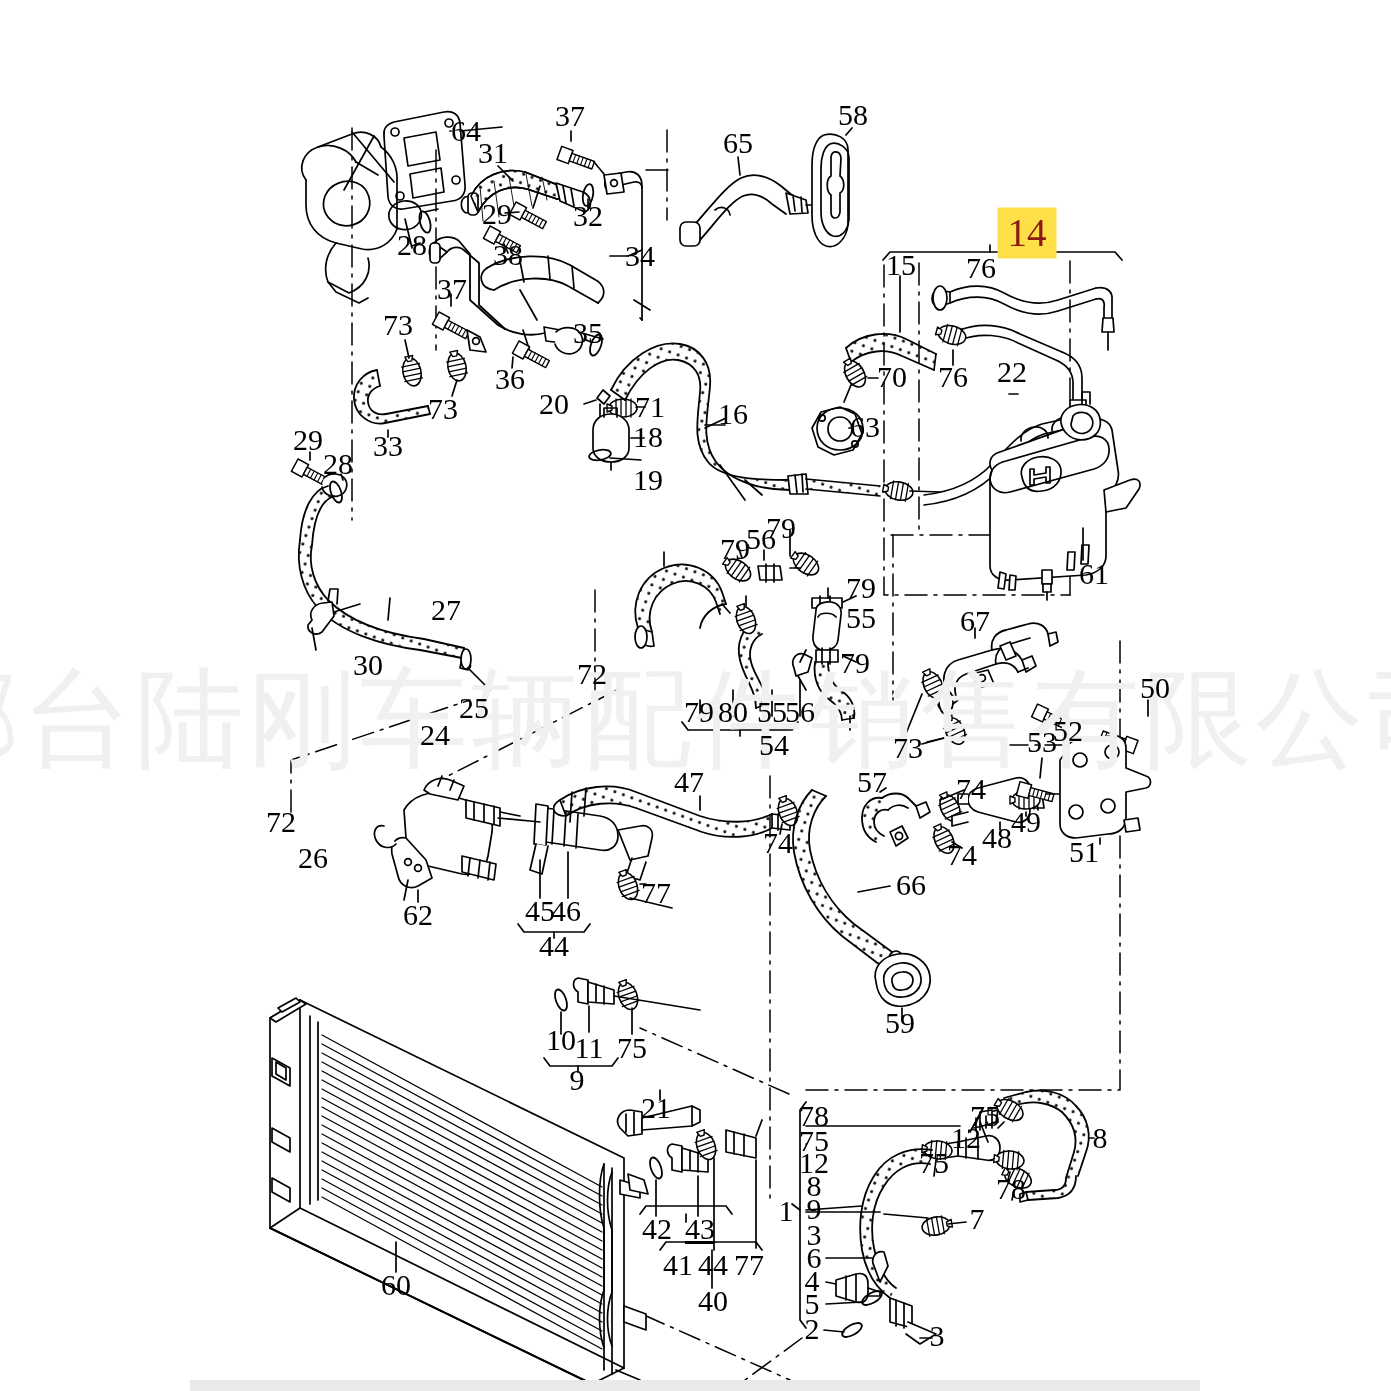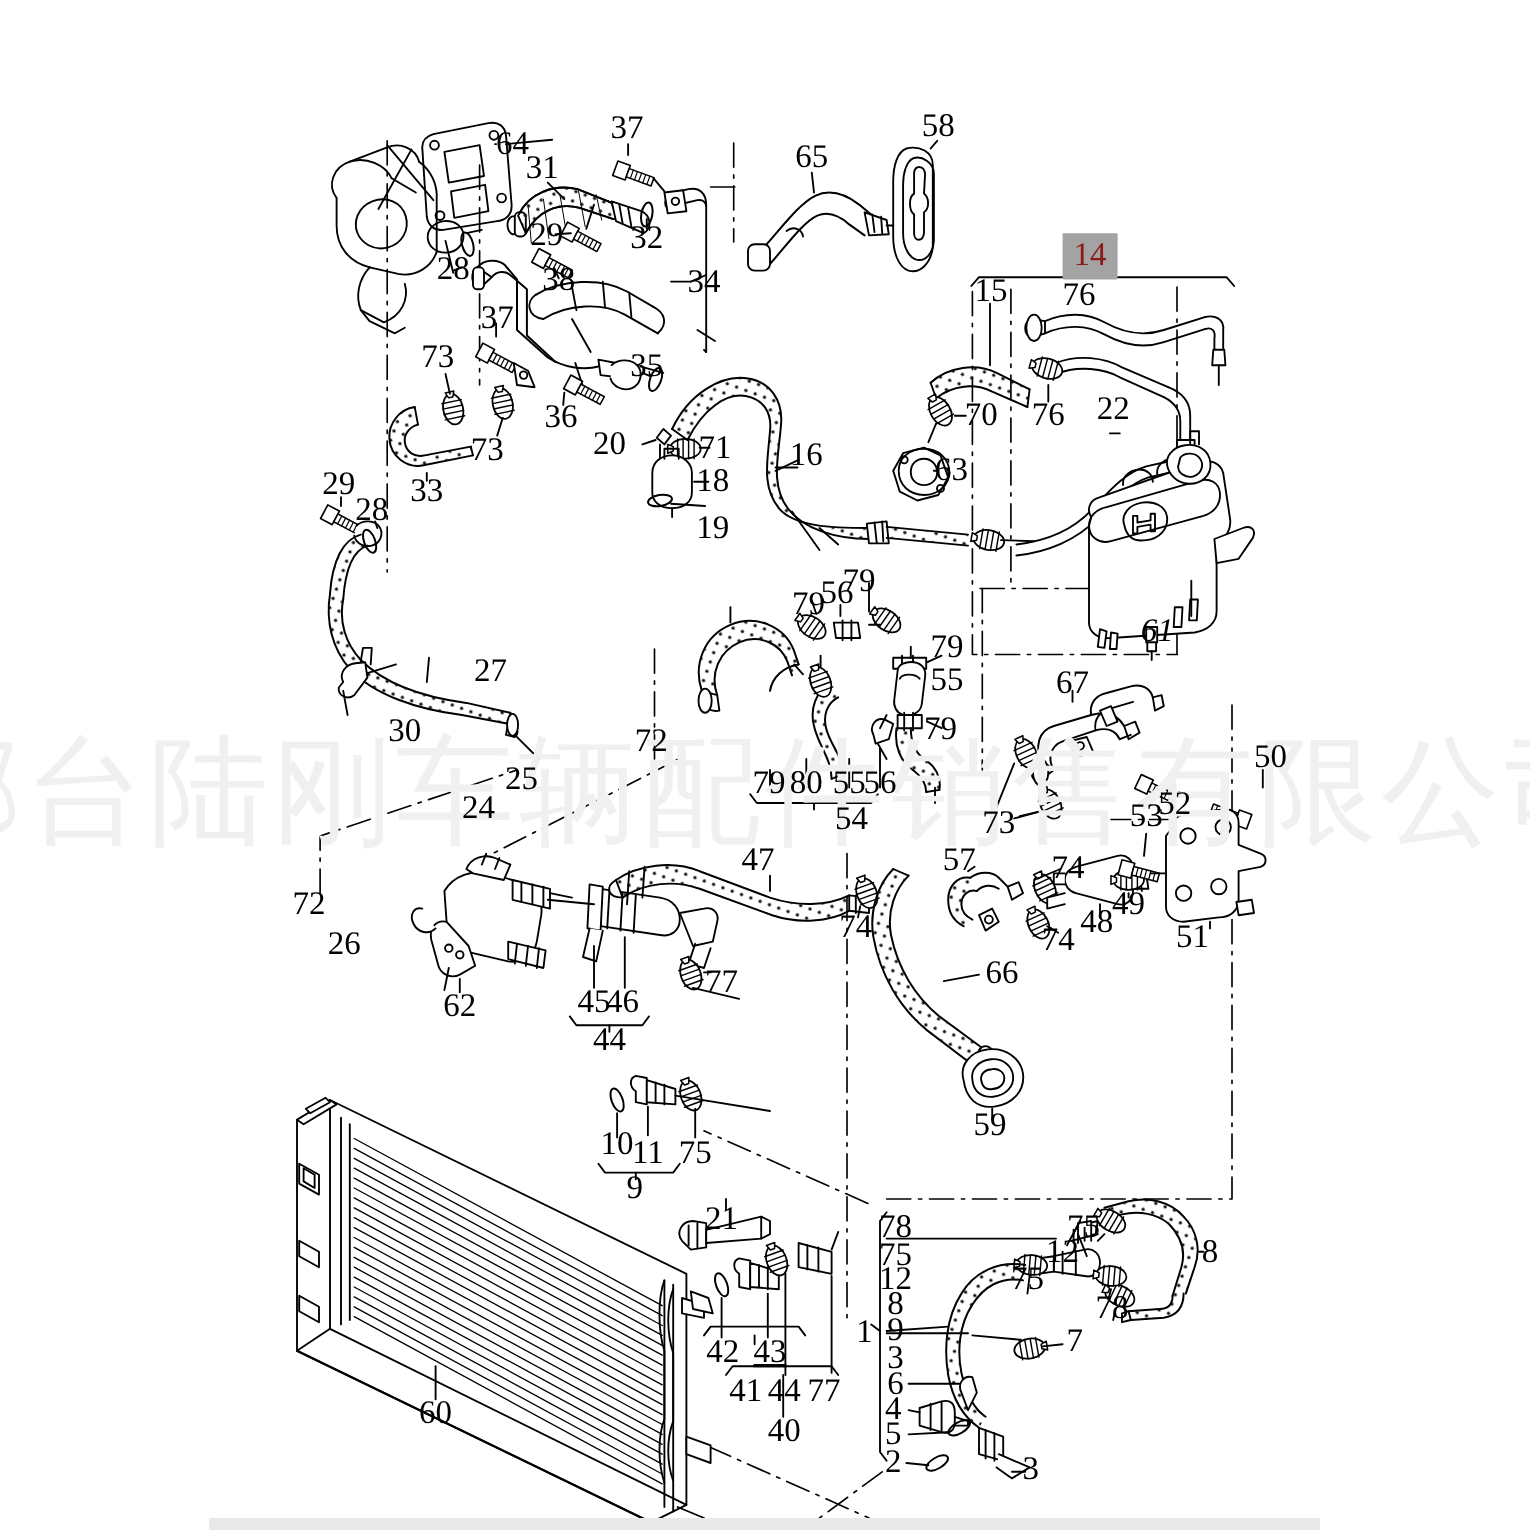--- a/index.html
+++ b/index.html
@@ -45,26 +45,27 @@
     position: absolute;
     font-family: "Liberation Serif", "DejaVu Serif", serif;
     font-size: 30px;
     line-height: 1;
     color: #000000;
     white-space: nowrap;
     z-index: 6;
     transform: translate(-50%, -50%);
   }
   .lbl.hi {
-    background: #a3a3a3;
+    background: #fde047;
     color: #8c1a12;
     padding: 5px 10px 7px 10px;
-    font-size: 30px;
+    font-size: 39px;
     border-radius: 1px;
     transform: translate(-50%, -50%);
+    margin-left: 36px;
   }
   #bottom-strip {
     position: absolute;
     left: 190px;
     top: 1380px;
     width: 1010px;
     height: 11px;
     background: #e9e9e9;
     z-index: 2;
   }
@@ -784,21 +785,21 @@
       <div class="lbl" style="left: 443px; top: 409px;">73</div>
       <div class="lbl" style="left: 388px; top: 446px;">33</div>
       <div class="lbl" style="left: 554px; top: 404px;">20</div>
       <div class="lbl" style="left: 650px; top: 407px;">71</div>
       <div class="lbl" style="left: 733px; top: 414px;">16</div>
       <div class="lbl" style="left: 648px; top: 437px;">18</div>
       <div class="lbl" style="left: 865px; top: 427px;">63</div>
       <div class="lbl" style="left: 648px; top: 460px; margin-top: 20px;">19</div>
       <div class="lbl" style="left: 308px; top: 440px;">29</div>
       <div class="lbl" style="left: 338px; top: 464px;">28</div>
-      <div class="lbl" style="left: 1052px; top: 574px; font-style: italic;">61</div>
+      <div class="lbl" style="left: 1094px; top: 574px;">61</div>
       <div class="lbl" style="left: 781px; top: 528px;">79</div>
       <div class="lbl" style="left: 761px; top: 539px;">56</div>
       <div class="lbl" style="left: 735px; top: 549px;">79</div>
       <div class="lbl" style="left: 861px; top: 588px;">79</div>
       <div class="lbl" style="left: 861px; top: 618px;">55</div>
       <div class="lbl" style="left: 399px; top: 610px; margin-left: 47px;">27</div>
       <div class="lbl" style="left: 855px; top: 663px;">79</div>
       <div class="lbl" style="left: 975px; top: 621px;">67</div>
       <div class="lbl" style="left: 324px; top: 665px; margin-left: 44px;">30</div>
       <div class="lbl" style="left: 1155px; top: 688px;">50</div>

